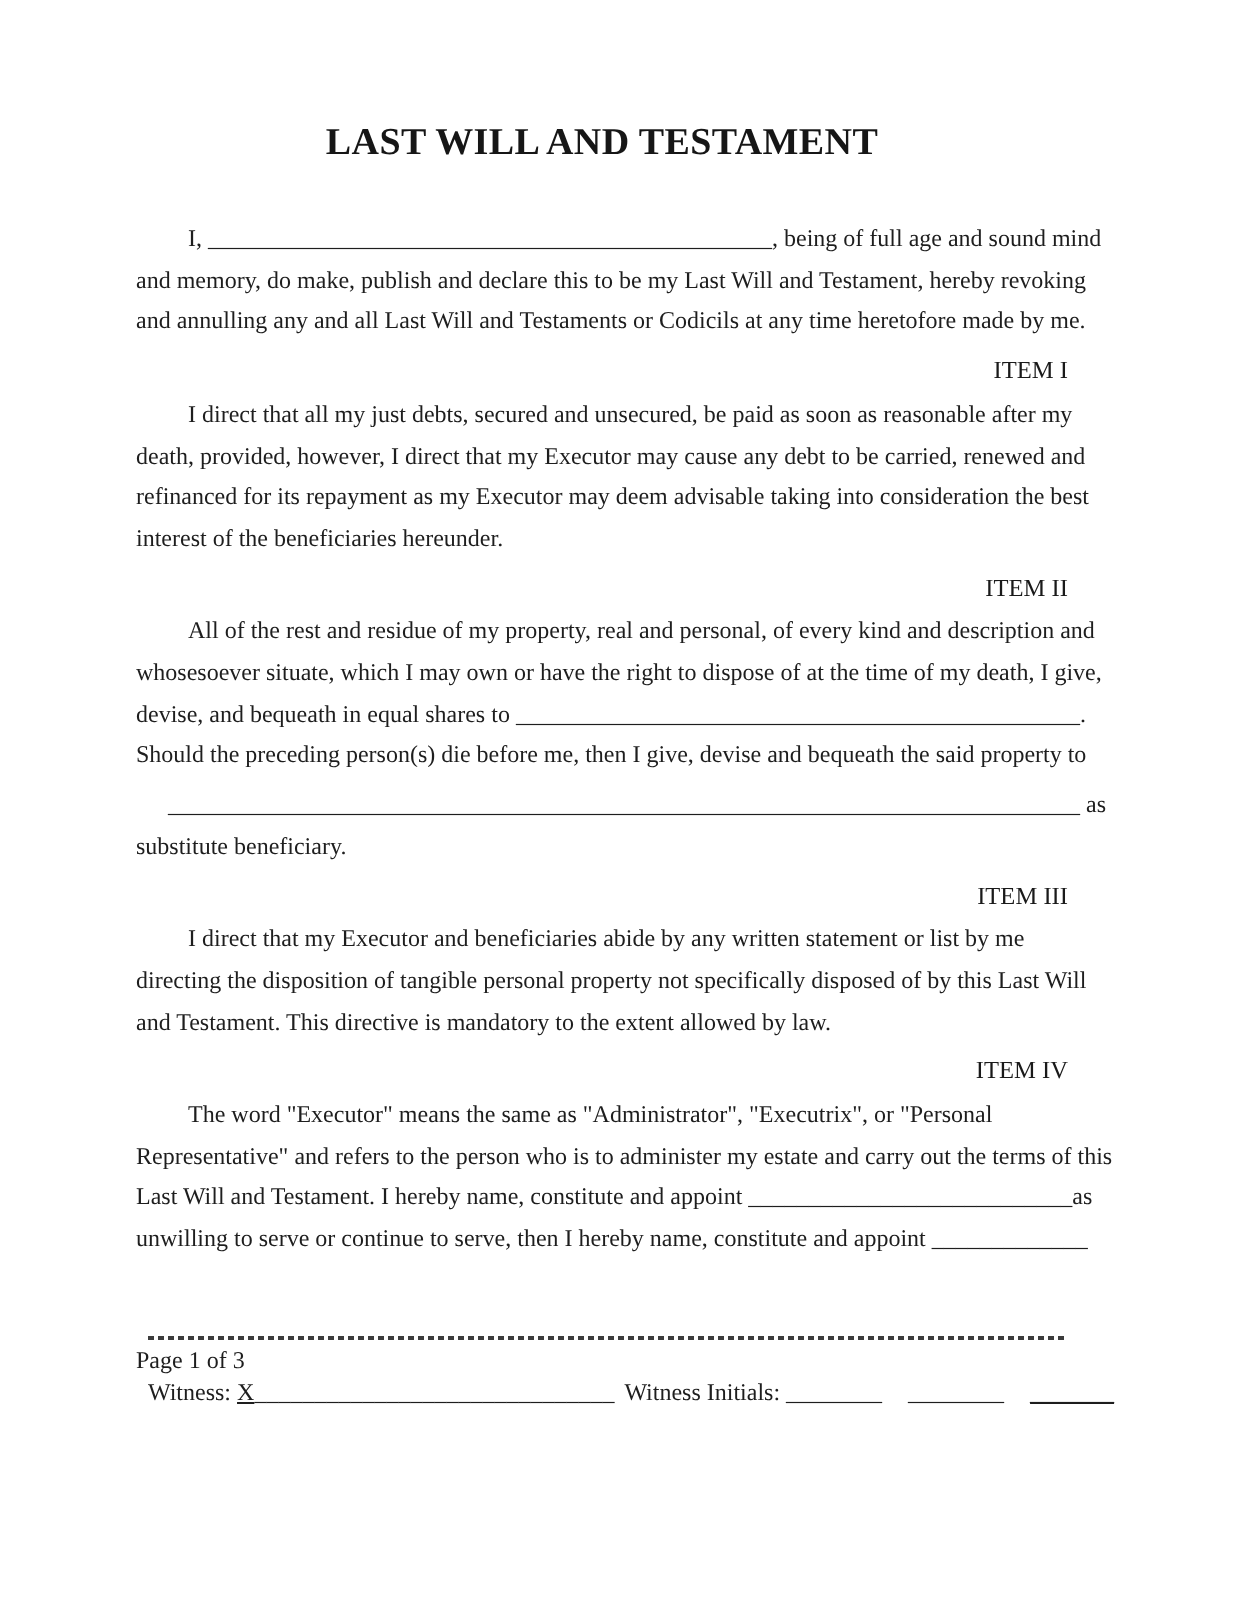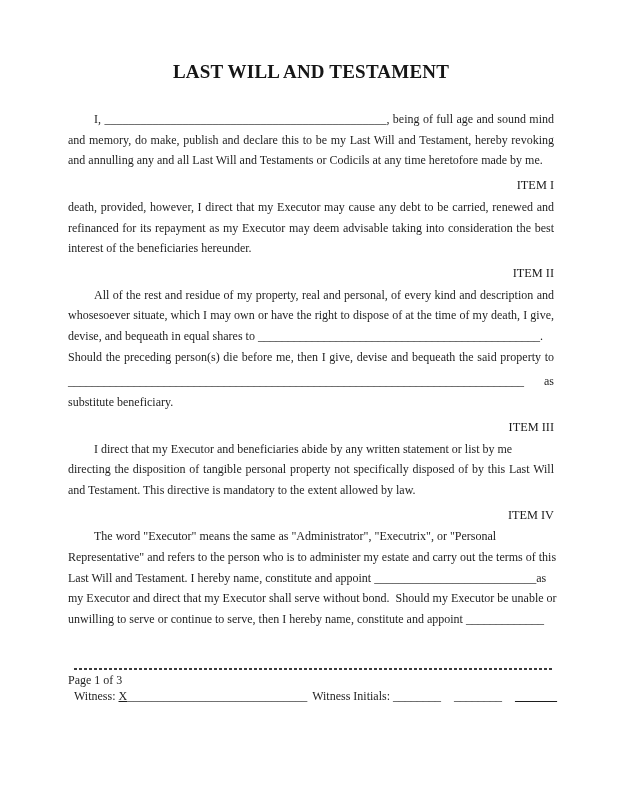--- a/index.html
+++ b/index.html
@@ -6,21 +6,21 @@
     margin: 0;
     padding: 0;
     background: #ffffff;
   }
   .page {
     position: relative;
     width: 618px;
     height: 800px;
     background: #ffffff;
     box-sizing: border-box;
-    padding: 60px 64px 0 68px;
+    padding: 60px 84px 0 68px;
     font-family: "Liberation Serif", serif;
     color: #1e1e1e;
     overflow: hidden;
   }
   .doc-title {
     font-size: 19px;
     font-weight: bold;
     text-align: center;
     line-height: 24px;
     letter-spacing: 0.2px;
@@ -35,20 +35,21 @@
   }
   .stretch {
     text-align: justify;
     text-align-last: justify;
   }
   .indent {
     padding-left: 26px;
   }
   .gap-top {
     margin-top: 4px;
+    margin-left: 16px;
   }
   .heading {
     font-size: 12.3px;
     line-height: 20.7px;
     text-align: right;
     margin: 4px 0 1px 0;
     color: #1a1a1a;
   }
   .dashed-rule {
     margin-top: 38px;
@@ -91,20 +92,21 @@
   <h1 class="doc-title">LAST WILL AND TESTAMENT</h1>
 
   <div>
     <div class="line stretch indent">I, _______________________________________________, being of full age and sound mind</div>
     <div class="line stretch">and memory, do make, publish and declare this to be my Last Will and Testament, hereby revoking</div>
     <div class="line">and annulling any and all Last Will and Testaments or Codicils at any time heretofore made by me.</div>
   </div>
 
   <div class="heading">ITEM I</div>
   <div>
+    <div class="line stretch indent">I direct that all my just debts, secured and unsecured, be paid as soon as reasonable after my</div>
     <div class="line stretch">death, provided, however, I direct that my Executor may cause any debt to be carried, renewed and</div>
     <div class="line stretch">refinanced for its repayment as my Executor may deem advisable taking into consideration the best</div>
     <div class="line">interest of the beneficiaries hereunder.</div>
   </div>
 
   <div class="heading">ITEM II</div>
   <div>
     <div class="line stretch indent">All of the rest and residue of my property, real and personal, of every kind and description and</div>
     <div class="line stretch">whosesoever situate, which I may own or have the right to dispose of at the time of my death, I give,</div>
     <div class="line">devise, and bequeath in equal shares to _______________________________________________.</div>
@@ -118,21 +120,20 @@
     <div class="line indent">I direct that my Executor and beneficiaries abide by any written statement or list by me</div>
     <div class="line stretch">directing the disposition of tangible personal property not specifically disposed of by this Last Will</div>
     <div class="line">and Testament. This directive is mandatory to the extent allowed by law.</div>
   </div>
 
   <div class="heading">ITEM IV</div>
   <div>
     <div class="line indent">The word "Executor" means the same as "Administrator", "Executrix", or "Personal</div>
     <div class="line stretch">Representative" and refers to the person who is to administer my estate and carry out the terms of this</div>
     <div class="line">Last Will and Testament. I hereby name, constitute and appoint ___________________________as</div>
-    <div class="line stretch">my Executor and direct that my Executor shall serve without bond.&nbsp; Should my Executor be unable or</div>
     <div class="line">unwilling to serve or continue to serve, then I hereby name, constitute and appoint _____________</div>
   </div>
 
   <div>
     <div class="dashed-rule"></div>
     <div class="page-number">Page 1 of 3</div>
     <div class="signature-row">
       <span>Witness: </span><span class="testator-mark">X</span><span>______________________________</span><span class="witness-label">Witness Initials: </span><span class="witness-blank">________</span><span class="witness-blank">________</span><span class="witness-blank">_______</span>
     </div>
   </div>

